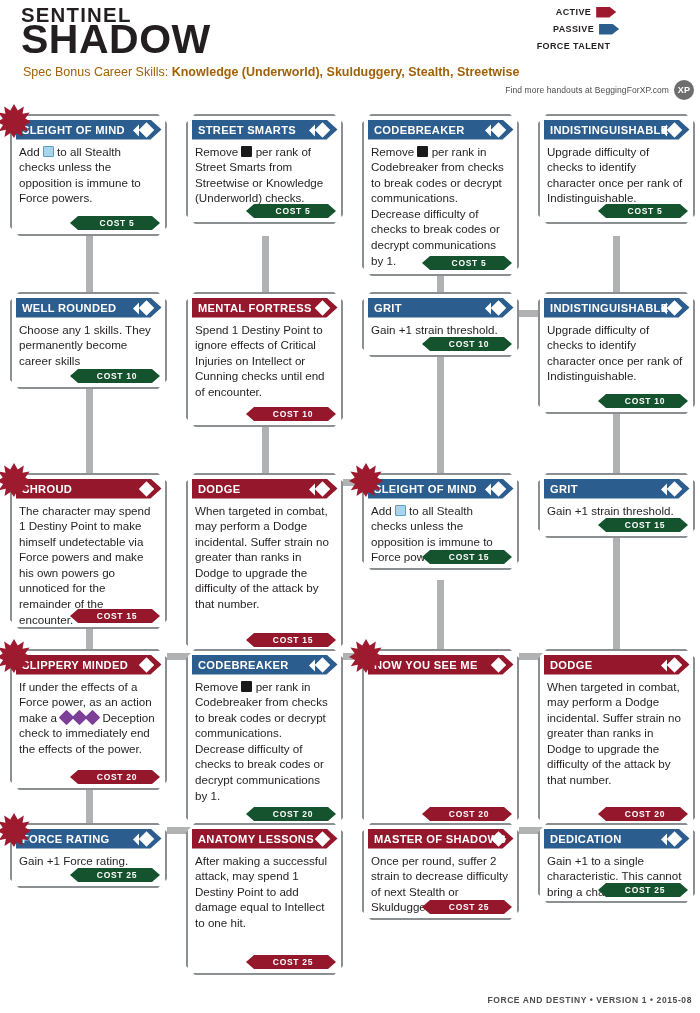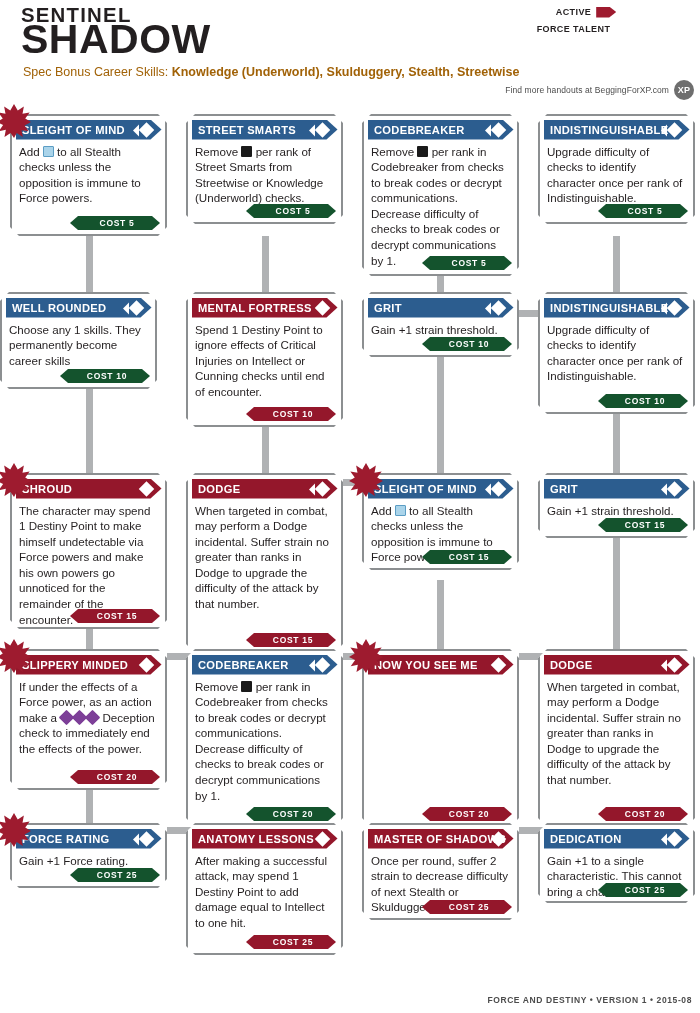--- a/index.html
+++ b/index.html
@@ -176,20 +176,26 @@
   </div>
 
   <div id="legend">
     <div class="legend-row">
       <span class="legend-label">ACTIVE</span>
       <span class="lg-ico">
           <span class="tag-active"></span>
         </span>
     </div>
     <div class="legend-row">
+      <span class="legend-label">PASSIVE</span>
+      <span class="lg-ico">
+          <span class="tag-passive"></span>
+        </span>
+    </div>
+    <div class="legend-row">
       <span class="legend-label">FORCE TALENT</span>
       <span class="lg-ico">
         <span class="tag-force"><span class="burst-sm"></span></span>
       </span>
     </div>
   </div>
 
   <div class="credit">Find more handouts at BeggingForXP.com</div>
   <div class="xp-badge">XP</div>
 </div>
@@ -260,21 +266,21 @@
       <div class="card-hd">
         <span class="title">INDISTINGUISHABLE</span>
         <span class="hd-mark">
           <span class="chev"></span>
           <span class="dia"></span>
         </span>
       </div>
       <div class="card-body">Upgrade difficulty of checks to identify character once per rank of Indistinguishable.</div>
       <div class="cost">COST 5</div>
     </div>
-    <div class="card passive" style="left: 0; top: 188px; width: 157px; height: 97px;">
+    <div class="card passive" style="left: 10px; top: 188px; width: 157px; height: 97px;">
       <div class="card-hd">
         <span class="title">WELL ROUNDED</span>
         <span class="hd-mark">
           <span class="chev"></span>
           <span class="dia"></span>
         </span>
       </div>
       <div class="card-body">Choose any 1 skills. They permanently become career skills</div>
       <div class="cost">COST 10</div>
     </div>
@@ -403,21 +409,21 @@
         <span class="title">FORCE RATING</span>
         <span class="hd-mark">
           <span class="chev"></span>
           <span class="dia"></span>
         </span>
       </div>
       <div class="card-body">Gain +1 Force rating.</div>
       <div class="cost">COST 25</div>
     </div>
     <div class="burst" style="left: -3px; top: 709px; position: absolute;"></div>
-    <div class="card active" style="left: 186px; top: 719px; width: 157px; height: 132px;">
+    <div class="card active" style="left: 186px; top: 719px; width: 157px; height: 152px;">
       <div class="card-hd">
         <span class="title">ANATOMY LESSONS</span>
         <span class="hd-mark">
           <span class="dia"></span>
         </span>
       </div>
       <div class="card-body">After making a successful attack, may spend 1 Destiny Point to add damage equal to Intellect to one hit.</div>
       <div class="cost">COST 25</div>
     </div>
     <div class="card active" style="left: 362px; top: 719px; width: 157px; height: 97px;">

